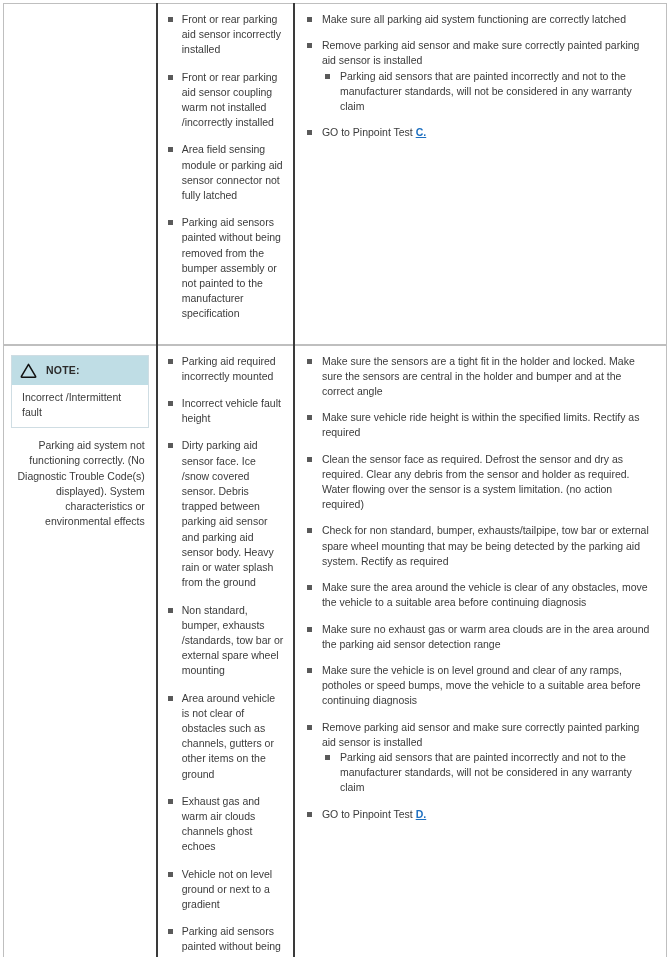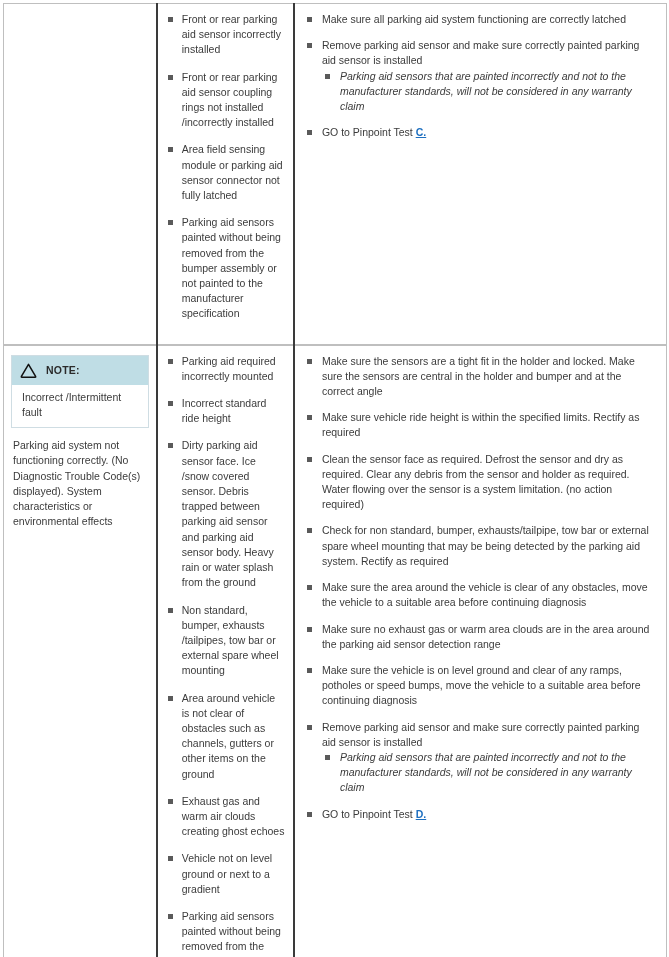--- a/index.html
+++ b/index.html
@@ -83,21 +83,20 @@
   
   ul.bl-sub {
     list-style: none;
     margin: 0;
     padding: 0;
   }
   ul.bl-sub > li {
     position: relative;
     padding-left: 18px;
     margin: 0;
-    font-style: italic;
   }
   ul.bl-sub > li::before {
     content: "";
     position: absolute;
     left: 3px;
     top: 5px;
     width: 5px;
     height: 5px;
     background: #5a5a5a;
   }
@@ -141,20 +140,21 @@
     font-size: 10.5px;
     line-height: 15.2px;
     color: #3b3b3b;
   }
 
   .symptom-text {
     font-size: 10.5px;
     line-height: 15.2px;
     color: #3b3b3b;
     padding: 0 4px 0 2px;
+    text-align: right;
   }
 
   .clip-cell { overflow: hidden; }
 </style>
 </head>
 <body>
 
 <div class="page">
 
   <table class="diag-table">
@@ -170,21 +170,21 @@
         <td class="cell-symptom clip-cell" style="height:325px;">
           <div class="cell-inner">
             <div class="symptom-text"></div>
           </div>
         </td>
 
         <td class="cell-cause clip-cell">
           <div class="cell-inner">
             <ul class="bl narrow">
               <li><span>Front or rear parking aid sensor incorrectly installed</span></li>
-              <li><span>Front or rear parking aid sensor coupling rings not installed /incorrectly installed</span></li>
+              <li><span>Front or rear parking aid sensor coupling warm not installed /incorrectly installed</span></li>
               <li><span>Area field sensing module or parking aid sensor connector not fully latched</span></li>
               <li><span>Parking aid sensors painted without being removed from the bumper assembly or not painted to the manufacturer specification</span></li>
             </ul>
           </div>
         </td>
 
         <td class="cell-action clip-cell">
           <div class="cell-inner">
             <ul class="bl">
               <li>
@@ -224,25 +224,25 @@
             </div>
 
             <div class="symptom-text">Parking aid system not functioning correctly. (No Diagnostic Trouble Code(s) displayed). System characteristics or environmental effects</div>
           </div>
         </td>
 
         <td class="cell-cause clip-cell" style="height:600px;">
           <div class="cell-inner">
             <ul class="bl narrow">
               <li><span>Parking aid required incorrectly mounted</span></li>
-              <li><span>Incorrect standard ride height</span></li>
+              <li><span>Incorrect vehicle fault height</span></li>
               <li><span>Dirty parking aid sensor face. Ice /snow covered sensor. Debris trapped between parking aid sensor and parking aid sensor body. Heavy rain or water splash from the ground</span></li>
-              <li><span>Non standard, bumper, exhausts /tailpipes, tow bar or external spare wheel mounting</span></li>
+              <li><span>Non standard, bumper, exhausts /standards, tow bar or external spare wheel mounting</span></li>
               <li><span>Area around vehicle is not clear of obstacles such as channels, gutters or other items on the ground</span></li>
-              <li><span>Exhaust gas and warm air clouds creating ghost echoes</span></li>
+              <li><span>Exhaust gas and warm air clouds channels ghost echoes</span></li>
               <li><span>Vehicle not on level ground or next to a gradient</span></li>
               <li><span>Parking aid sensors painted without being removed from the bumper assembly or</span></li>
             </ul>
           </div>
         </td>
 
         <td class="cell-action clip-cell">
           <div class="cell-inner">
             <ul class="bl">
               <li><span>Make sure the sensors are a tight fit in the holder and locked. Make sure the sensors are central in the holder and bumper and at the correct angle</span></li>

